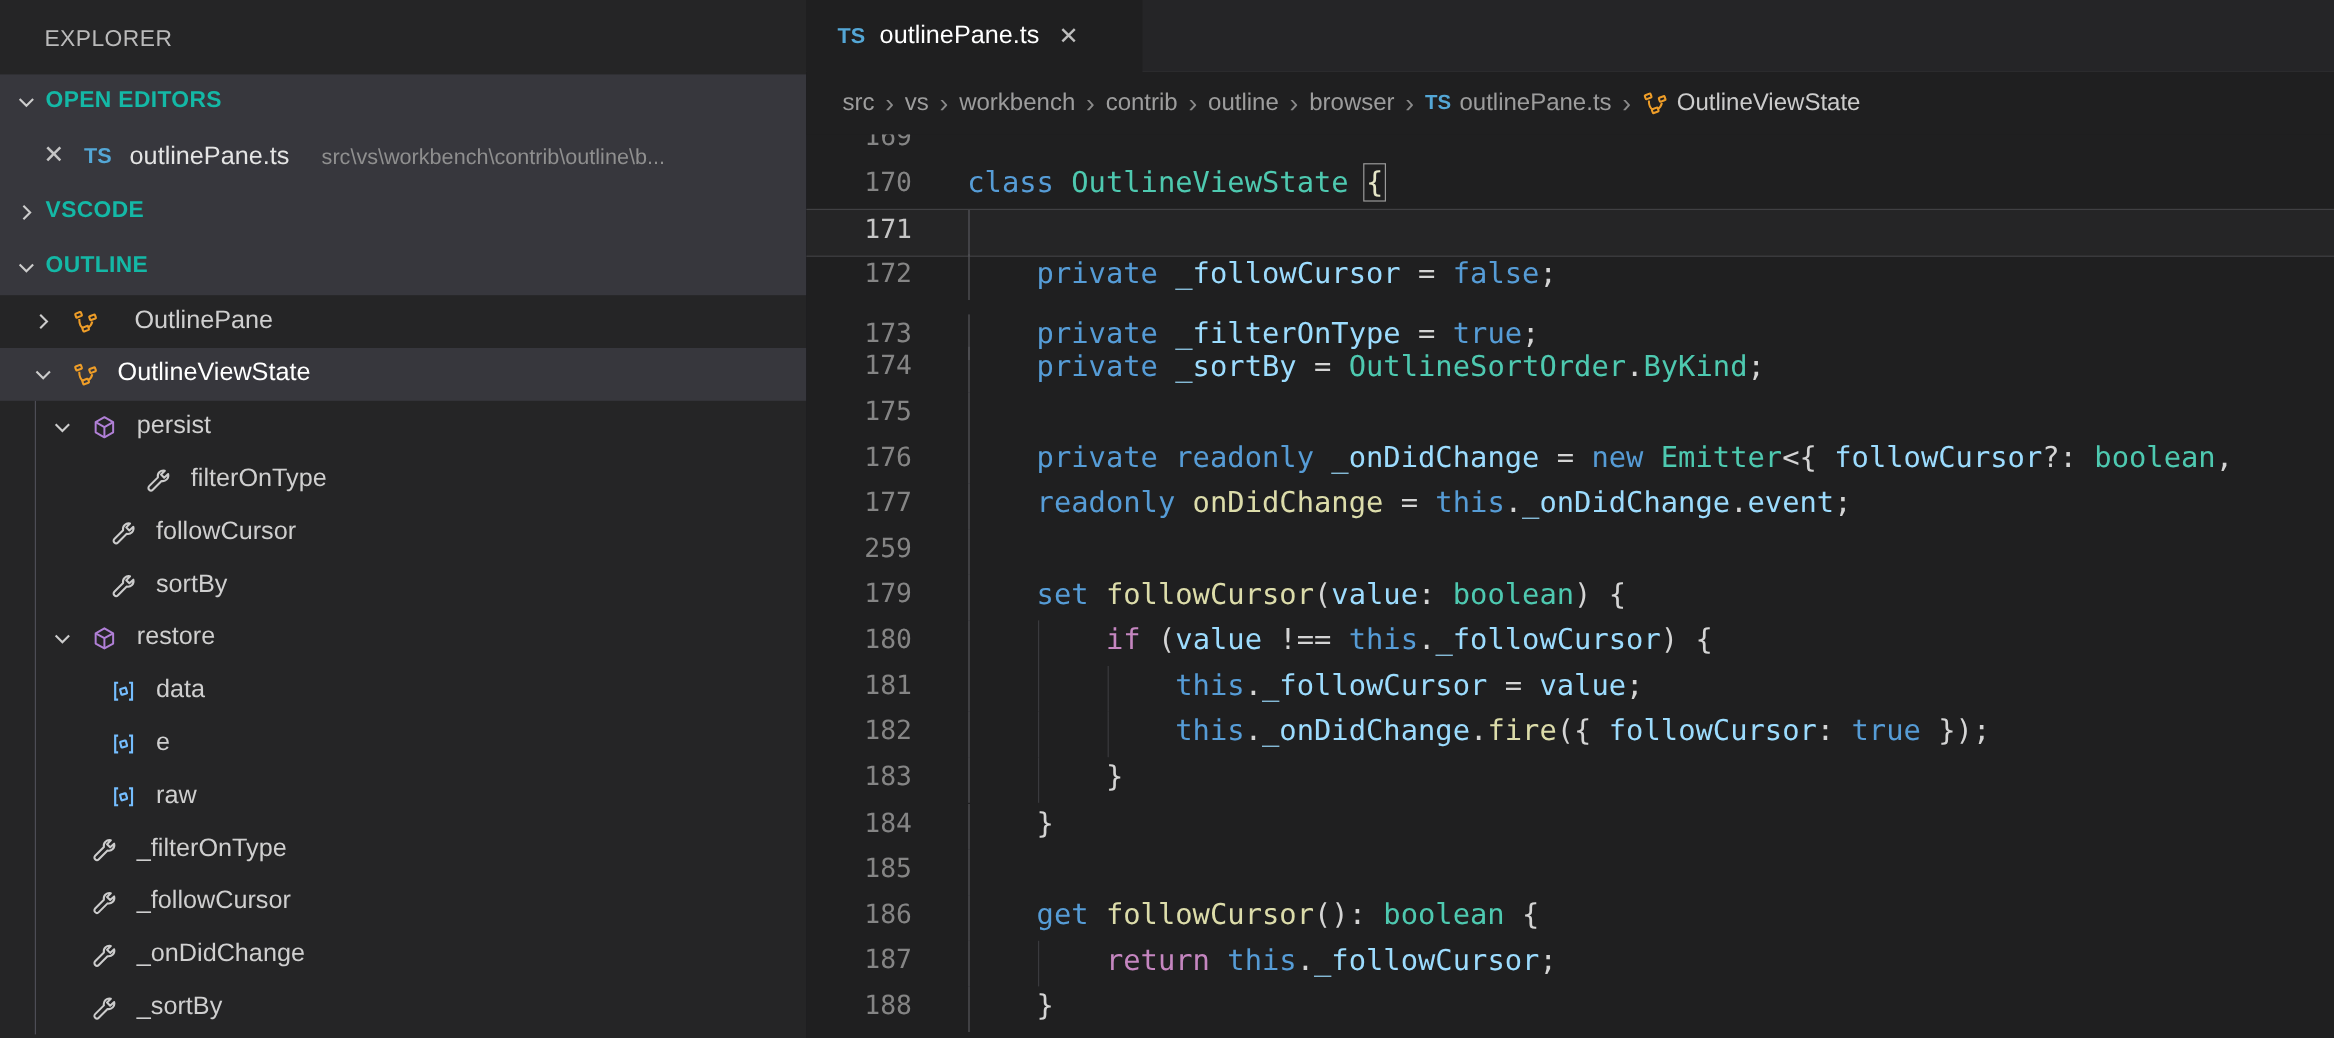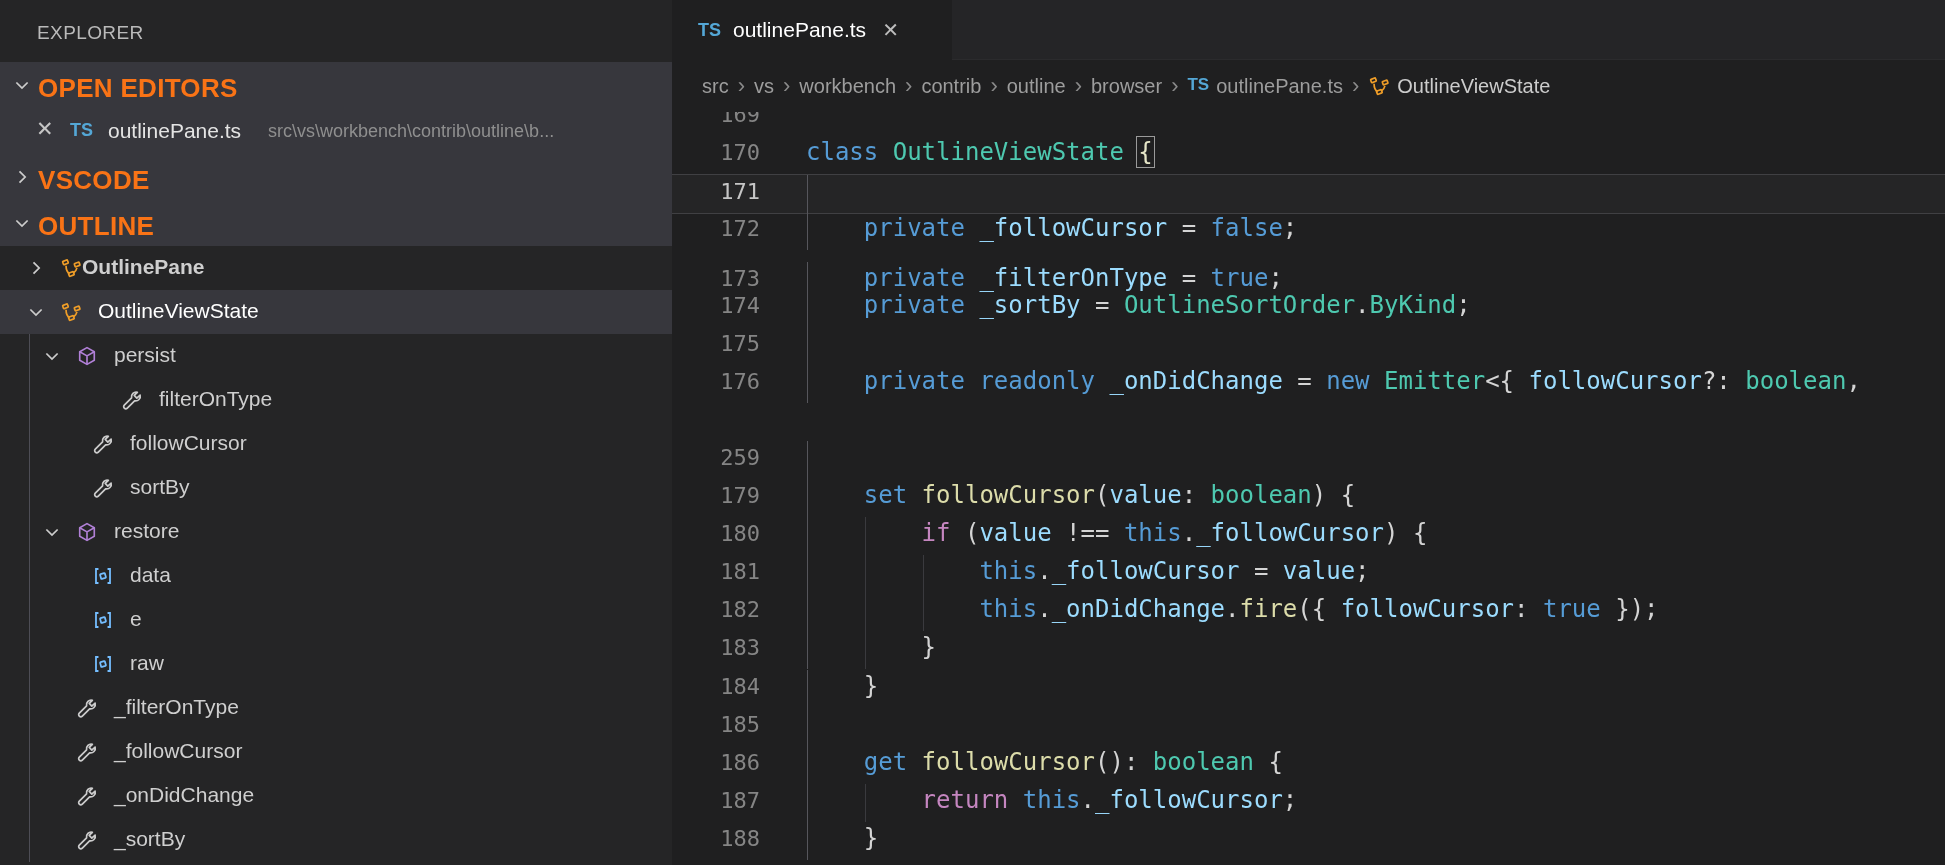--- a/index.html
+++ b/index.html
@@ -5,21 +5,21 @@
   html,body{margin:0;padding:0;background:#1f1f20;overflow:hidden;}
   #app{position:relative;width:1945px;height:865px;font-family:"Liberation Sans",sans-serif;color:#cccccc;overflow:hidden;}
 
   
   #sidebar{position:absolute;left:0;top:0;width:672px;height:865px;background:#252526;overflow:hidden;}
   #sb-title{position:absolute;left:0;top:0;width:100%;height:62px;}
   #sb-title .t{position:absolute;left:37px;top:22px;font-size:19px;color:#bababa;letter-spacing:.4px;}
   #sb-headers{position:absolute;left:0;top:62px;width:100%;height:184px;background:#37373d;}
   .sb-row{position:absolute;left:0;width:100%;height:46px;}
   .sb-row .chev{position:absolute;left:12px;top:13px;width:20px;height:20px;}
-  .sb-row .hlabel{position:absolute;left:38px;top:11px;font-size:26px;font-weight:700;color:#f97316;letter-spacing:.3px;}
+  .sb-row .hlabel{position:absolute;left:38px;top:11px;font-size:19px;font-weight:700;color:#14b8a6;letter-spacing:.3px;}
   #open-editor-row .close{position:absolute;left:36px;top:9px;font-size:21px;color:#c5c5c5;}
   #open-editor-row .ts{position:absolute;left:70px;top:12px;}
   #open-editor-row .fname{position:absolute;left:108px;top:11px;font-size:21px;color:#e4e4e4;}
   #open-editor-row .fpath{position:absolute;left:268px;top:13px;font-size:18px;color:#8f8f8f;white-space:nowrap;}
   .tsbadge{font-weight:700;font-size:18px;color:#54a7d6;font-family:"Liberation Sans",sans-serif;}
 
   #tree{position:absolute;left:0;top:246px;width:100%;bottom:0;}
   .tree-row{position:absolute;left:0;width:100%;height:44px;}
   .tree-row.sel{background:#37373d;}
   .tree-row .chev{position:absolute;top:12px;width:20px;height:20px;}
@@ -30,21 +30,21 @@
 
   
   #editor{position:absolute;left:672px;top:0;right:0;height:865px;background:#1f1f20;}
   #tabbar{position:absolute;left:0;top:0;right:0;height:60px;background:#252527;border-bottom:1px solid #2b2b2d;box-sizing:border-box;}
   #tab-active{position:absolute;left:0;top:0;width:280px;height:60px;background:#1f1f20;display:flex;align-items:center;}
   #tab-active .ts{margin-left:26px;}
   #tab-active .ttitle{margin-left:12px;font-size:21px;color:#ffffff;white-space:nowrap;}
   #tab-active .tclose{margin-left:16px;font-size:20px;color:#bdbdbd;}
 
   #breadcrumb{position:absolute;left:0;top:60px;right:0;height:52px;background:#1f1f20;display:flex;align-items:center;z-index:5;}
-  #breadcrumb .bc-item{font-size:20px;color:#9d9d9d;white-space:nowrap;display:flex;}
+  #breadcrumb .bc-item{font-size:20px;color:#9d9d9d;white-space:nowrap;display:flex;align-items:center;}
   #breadcrumb .bc-item.last{color:#cccccc;}
   #breadcrumb .bc-sep{font-size:22px;color:#8a8a8a;margin:0 9px;line-height:1;}
   #breadcrumb .bc-icon{margin-right:7px;display:inline-flex;}
   #breadcrumb .tsbadge{font-size:17px;}
 
   #code{position:absolute;left:0;top:0;right:0;bottom:0;z-index:1;}
   .cl{position:absolute;left:0;right:0;height:38px;}
   .cl.cur{background:rgba(255,255,255,0.028);border-top:1px solid #404043;border-bottom:1px solid #404043;box-sizing:content-box;}
   .lnum{position:absolute;left:0;top:4px;width:88px;text-align:right;font-family:"DejaVu Sans Mono",monospace;font-size:22px;color:#858585;}
   .cl.cur .lnum{color:#c6c6c6;}
@@ -98,21 +98,21 @@
               <path fill="none" stroke="#cccccc" stroke-width="1.4" d="M6 3.5L10.5 8L6 12.5"></path>
             </svg></span>
           <span class="ticon" style="left: 60px;"><svg width="22" height="22" viewBox="0 0 16 16">
               <g fill="none" stroke="#ee9d28" stroke-width="1.25" stroke-linejoin="round">
                 <rect x="2.1" y="2.6" width="3.7" height="2.5" rx="0.5" transform="rotate(-21 4 3.8)"></rect>
                 <rect x="10.6" y="4.2" width="3.7" height="2.5" rx="0.5" transform="rotate(-21 12.4 5.4)"></rect>
                 <rect x="6.4" y="11.1" width="3.7" height="2.5" rx="0.5" transform="rotate(-21 8.2 12.3)"></rect>
                 <path d="M4.4 6.4c0 3.5 1.3 5.1 2.6 5.6 M12.3 7.9c-.5 2.3-1.6 3.2-2.5 3.7"></path>
               </g>
             </svg></span>
-          <span class="tlabel" style="left: 82px; font-weight: bold;">OutlinePane</span>
+          <span class="tlabel" style="left: 112px;">OutlinePane</span>
         </div>
         <div class="tree-row sel" style="top: 44px;">
           <span class="chev" style="left: 26px;"><svg width="20" height="20" viewBox="0 0 16 16">
               <path fill="none" stroke="#cccccc" stroke-width="1.4" d="M3.5 6l4.5 4.5L12.5 6"></path>
             </svg></span>
           <span class="ticon" style="left: 60px;"><svg width="22" height="22" viewBox="0 0 16 16">
               <g fill="none" stroke="#ee9d28" stroke-width="1.25" stroke-linejoin="round">
                 <rect x="2.1" y="2.6" width="3.7" height="2.5" rx="0.5" transform="rotate(-21 4 3.8)"></rect>
                 <rect x="10.6" y="4.2" width="3.7" height="2.5" rx="0.5" transform="rotate(-21 12.4 5.4)"></rect>
                 <rect x="6.4" y="11.1" width="3.7" height="2.5" rx="0.5" transform="rotate(-21 8.2 12.3)"></rect>
@@ -255,20 +255,25 @@
           <span class="ctext"><span>    </span><span class="k">private </span><span class="v">_sortBy </span><span class="p">= </span><span class="t">OutlineSortOrder</span><span class="p">.</span><span class="t">ByKind</span><span class="p">;</span></span>
         </div>
         <div class="cl" style="top: 327px;">
           <span class="lnum">175</span>
           <span class="guide g0" style="left: 135px;"></span>
         </div>
         <div class="cl" style="top: 365px;">
           <span class="lnum">176</span>
           <span class="guide g0" style="left: 135px;"></span>
           <span class="ctext"><span>    </span><span class="k">private readonly </span><span class="v">_onDidChange </span><span class="p">= </span><span class="k">new </span><span class="t">Emitter</span><span class="p">&lt;{ </span><span class="v">followCursor</span><span class="p">?: </span><span class="t">boolean</span><span class="p">,</span></span>
+        </div>
+        <div class="cl" style="top: 403px;">
+          <span class="lnum">177</span>
+          <span class="guide g0" style="left: 135px;"></span>
+          <span class="ctext"><span>    </span><span class="k">readonly </span><span class="f">onDidChange </span><span class="p">= </span><span class="k">this</span><span class="p">.</span><span class="v">_onDidChange</span><span class="p">.</span><span class="v">event</span><span class="p">;</span></span>
         </div>
         <div class="cl" style="top: 441px;">
           <span class="lnum">259</span>
           <span class="guide g0" style="left: 135px;"></span>
         </div>
         <div class="cl" style="top: 479px;">
           <span class="lnum">179</span>
           <span class="guide g0" style="left: 135px;"></span>
           <span class="ctext"><span>    </span><span class="k">set </span><span class="f">followCursor</span><span class="p">(</span><span class="v">value</span><span class="p">: </span><span class="t">boolean</span><span class="p">) {</span></span>
         </div>

